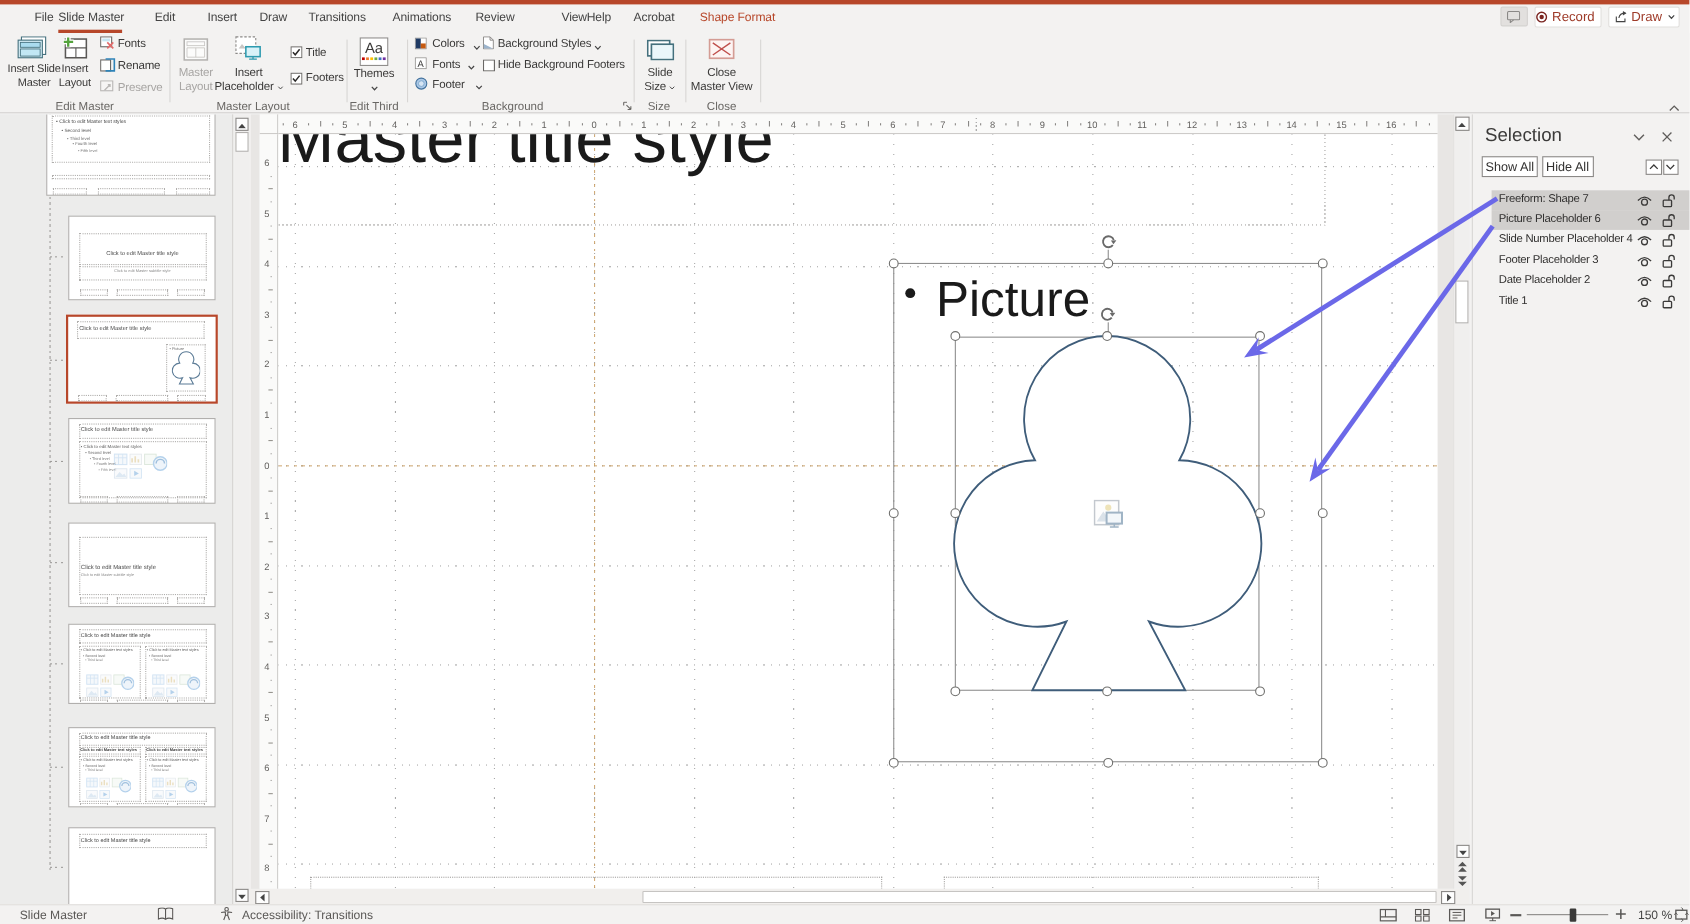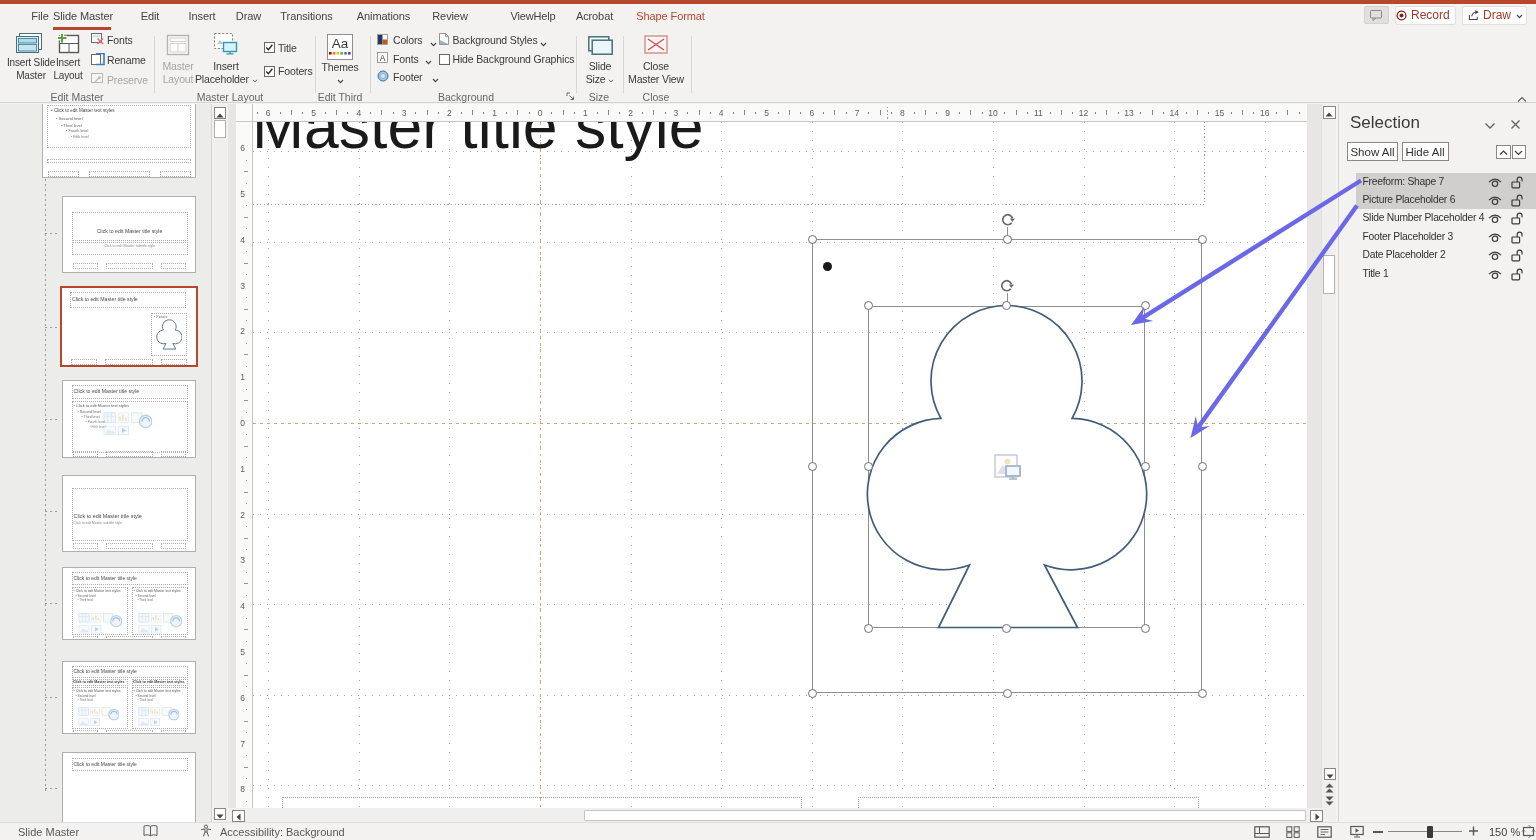--- a/index.html
+++ b/index.html
@@ -168,21 +168,21 @@
       <path d="M6.5 0.5 V3.5 H9.5" fill="none" stroke="#8a8886" stroke-width="0.9"></path>
       <path d="M0.9 11.1 V7 L9.1 11.1 Z" fill="#9cb4cc"></path>
     </svg></div>
 <div class="bt" style="left:452.5px;top:34px;text-align:left">Background Styles</div>
 <div class="a" style="left:540px;top:36.5px;width:7px;height:5px"><svg width="7" height="5" viewBox="0 0 7 5" style="display:inline-block">
       <path d="M1 1 L3.5 3.6 L6 1" fill="none" stroke="#444" stroke-width="1.1"></path>
     </svg></div>
 <div class="a" style="left:439px;top:53.5px;width:11px;height:11px"><svg width="11" height="11" viewBox="0 0 10.5 10.5">
       <rect x="0.5" y="0.5" width="9.5" height="9.5" fill="#fff" stroke="#6a6866"></rect>
     </svg></div>
-<div class="bt" style="left:452.5px;top:53px;text-align:left">Hide Background Graphics</div>
+<div class="bt" style="left:452.5px;top:53px;text-align:left">Hide Background Footers</div>
 <div class="a" style="left:588px;top:35.5px;width:25px;height:19px"><svg width="25" height="19" viewBox="0 0 25 19">
       <rect x="0.8" y="0.8" width="20" height="14" fill="#fff" stroke="#44707d" stroke-width="1.5"></rect>
       <rect x="4.2" y="4.2" width="20" height="14" fill="#eaf6fa" stroke="#44707d" stroke-width="1.5"></rect>
     </svg></div>
 <div class="bt" style="left:577px;top:59.5px;width:46px">Slide<br>Size <svg width="6" height="4" viewBox="0 0 7 5" style="display:inline-block">
       <path d="M1 1 L3.5 3.6 L6 1" fill="none" stroke="#444" stroke-width="1.1"></path>
     </svg></div>
 <div class="a" style="left:644px;top:34.5px;width:24px;height:19px"><svg width="24" height="19" viewBox="0 0 24 19">
       <rect x="1" y="1" width="22" height="17" fill="#fdf4f3" stroke="#d49c94" stroke-width="1.6"></rect>
       <path d="M4 4 L20 15 M20 4 L4 15" stroke="#c0504d" stroke-width="1.3"></path>
@@ -552,20 +552,21 @@
       <div class="a" style="left:1204px;top:122px;width:1px;height:83px;background-image:repeating-linear-gradient(180deg,#a6a4a2 0 1.2px,transparent 1.2px 3.6px)"></div>
       <div class="a" style="left:282px;top:797px;width:520px;height:11px;border-top:1px dotted #a6a4a2;border-left:1px dotted #a6a4a2;border-right:1px dotted #a6a4a2"></div>
       <div class="a" style="left:858px;top:797px;width:341px;height:11px;border-top:1px dotted #a6a4a2;border-left:1px dotted #a6a4a2;border-right:1px dotted #a6a4a2"></div>
       <div class="a" style="left:812px;top:239px;width:390px;height:454px;border:1px solid #8f8f8f"></div>
       <div class="a" style="left:1007.0px;top:227px;width:1px;height:12px;background:#8f8f8f"></div>
       <div class="a" style="left:999.5px;top:212px;width:15px;height:15px"><svg width="15" height="15" viewBox="0 0 15 15">
           <path d="M11.7 10.8 A5 5 0 1 1 12.5 6.2" fill="none" stroke="#6a6a6a" stroke-width="1.7"></path>
           <path d="M9.9 6.6 L15 6.4 L12.2 10 Z" fill="#6a6a6a"></path>
         </svg></div>
       <div class="a" style="left:823px;top:262px;width:9px;height:9px;border-radius:50%;background:#1a1a1a"></div>
+      <div class="a" style="left:851px;top:246px;font-size:45px;color:#1a1a1a;white-space:nowrap">Picture</div>
       <div class="a" style="left:868px;top:305.5px;width:277px;height:322.5px;border:1px solid #8f8f8f"></div>
       <div class="a" style="left:1006.5px;top:292.5px;width:1px;height:13px;background:#8f8f8f"></div>
       <div class="a" style="left:999.0px;top:277.5px;width:15px;height:15px"><svg width="15" height="15" viewBox="0 0 15 15">
           <path d="M11.7 10.8 A5 5 0 1 1 12.5 6.2" fill="none" stroke="#6a6a6a" stroke-width="1.7"></path>
           <path d="M9.9 6.6 L15 6.4 L12.2 10 Z" fill="#6a6a6a"></path>
         </svg></div>
       <div class="a" style="left:860px;top:298px;width:294px;height:338px"><svg width="294" height="338" viewBox="860 298 294 338">
           <path d="M 1006.5 305.5 A 75.5 75.5 0 0 1 1072.1 418.4 A 75.7 75.7 0 1 1 1044.5 565 L 1077.5 627.5 L 938.5 627.5 L 969.5 565 A 75.7 75.7 0 1 1 940.9 418.4 A 75.5 75.5 0 0 1 1006.5 305.5 Z" fill="#ffffff" stroke="#3f5d7a" stroke-width="1.7"></path>
         </svg></div>
       <div class="a" style="left:994px;top:454px;width:28px;height:26px"><svg width="28" height="26" viewBox="0 0 28 26" opacity="0.85">
@@ -699,21 +700,21 @@
   </div>
 <div class="a" style="left:0;top:822px;width:1536px;height:18px;background:#f3f2f1;border-top:1px solid #e1dfdd"></div>
 <div class="a" style="left:18px;top:826px;font-size:11px;color:#5a5856">Slide Master</div>
 <div class="a" style="left:143px;top:824.5px;width:16px;height:13px"><svg width="15" height="12" viewBox="0 0 15 12">
       <path d="M7.5 1.5 C6 0.3 3 0.3 1 1.2 V10.5 C3 9.6 6 9.6 7.5 10.8 C9 9.6 12 9.6 14 10.5 V1.2 C12 0.3 9 0.3 7.5 1.5 Z M7.5 1.5 V10.8" fill="none" stroke="#5a5856" stroke-width="1"></path>
     </svg></div>
 <div class="a" style="left:199px;top:823.5px;width:15px;height:15px"><svg width="14" height="14" viewBox="0 0 14 14">
       <circle cx="7" cy="2.6" r="1.6" fill="none" stroke="#5a5856" stroke-width="1"></circle>
       <path d="M2 5.6 L5.8 5 L6 8 L4.4 12.4 M12 5.6 L8.2 5 L8 8 L9.6 12.4 M6 8 H8" fill="none" stroke="#5a5856" stroke-width="1"></path>
     </svg></div>
-<div class="a" style="left:220px;top:826px;font-size:11px;color:#5a5856">Accessibility: Background</div>
+<div class="a" style="left:220px;top:826px;font-size:11px;color:#5a5856">Accessibility: Transitions</div>
 <div class="a" style="left:1254px;top:825.5px;width:17px;height:12px"><svg width="16" height="12" viewBox="0 0 16 12">
       <rect x="0.8" y="0.8" width="14.4" height="10.4" fill="none" stroke="#5a5856" stroke-width="1.2"></rect>
       <path d="M5.5 0.8 V7.5 M0.8 7.5 H15.2" stroke="#5a5856" stroke-width="1"></path>
     </svg></div>
 <div class="a" style="left:1286px;top:825.5px;width:15px;height:12px"><svg width="14" height="12" viewBox="0 0 14 12">
       <rect x="0.8" y="0.8" width="5" height="4.6" fill="none" stroke="#5a5856"></rect>
       <rect x="8.2" y="0.8" width="5" height="4.6" fill="none" stroke="#5a5856"></rect>
       <rect x="0.8" y="6.8" width="5" height="4.6" fill="none" stroke="#5a5856"></rect>
       <rect x="8.2" y="6.8" width="5" height="4.6" fill="none" stroke="#5a5856"></rect>
     </svg></div>

